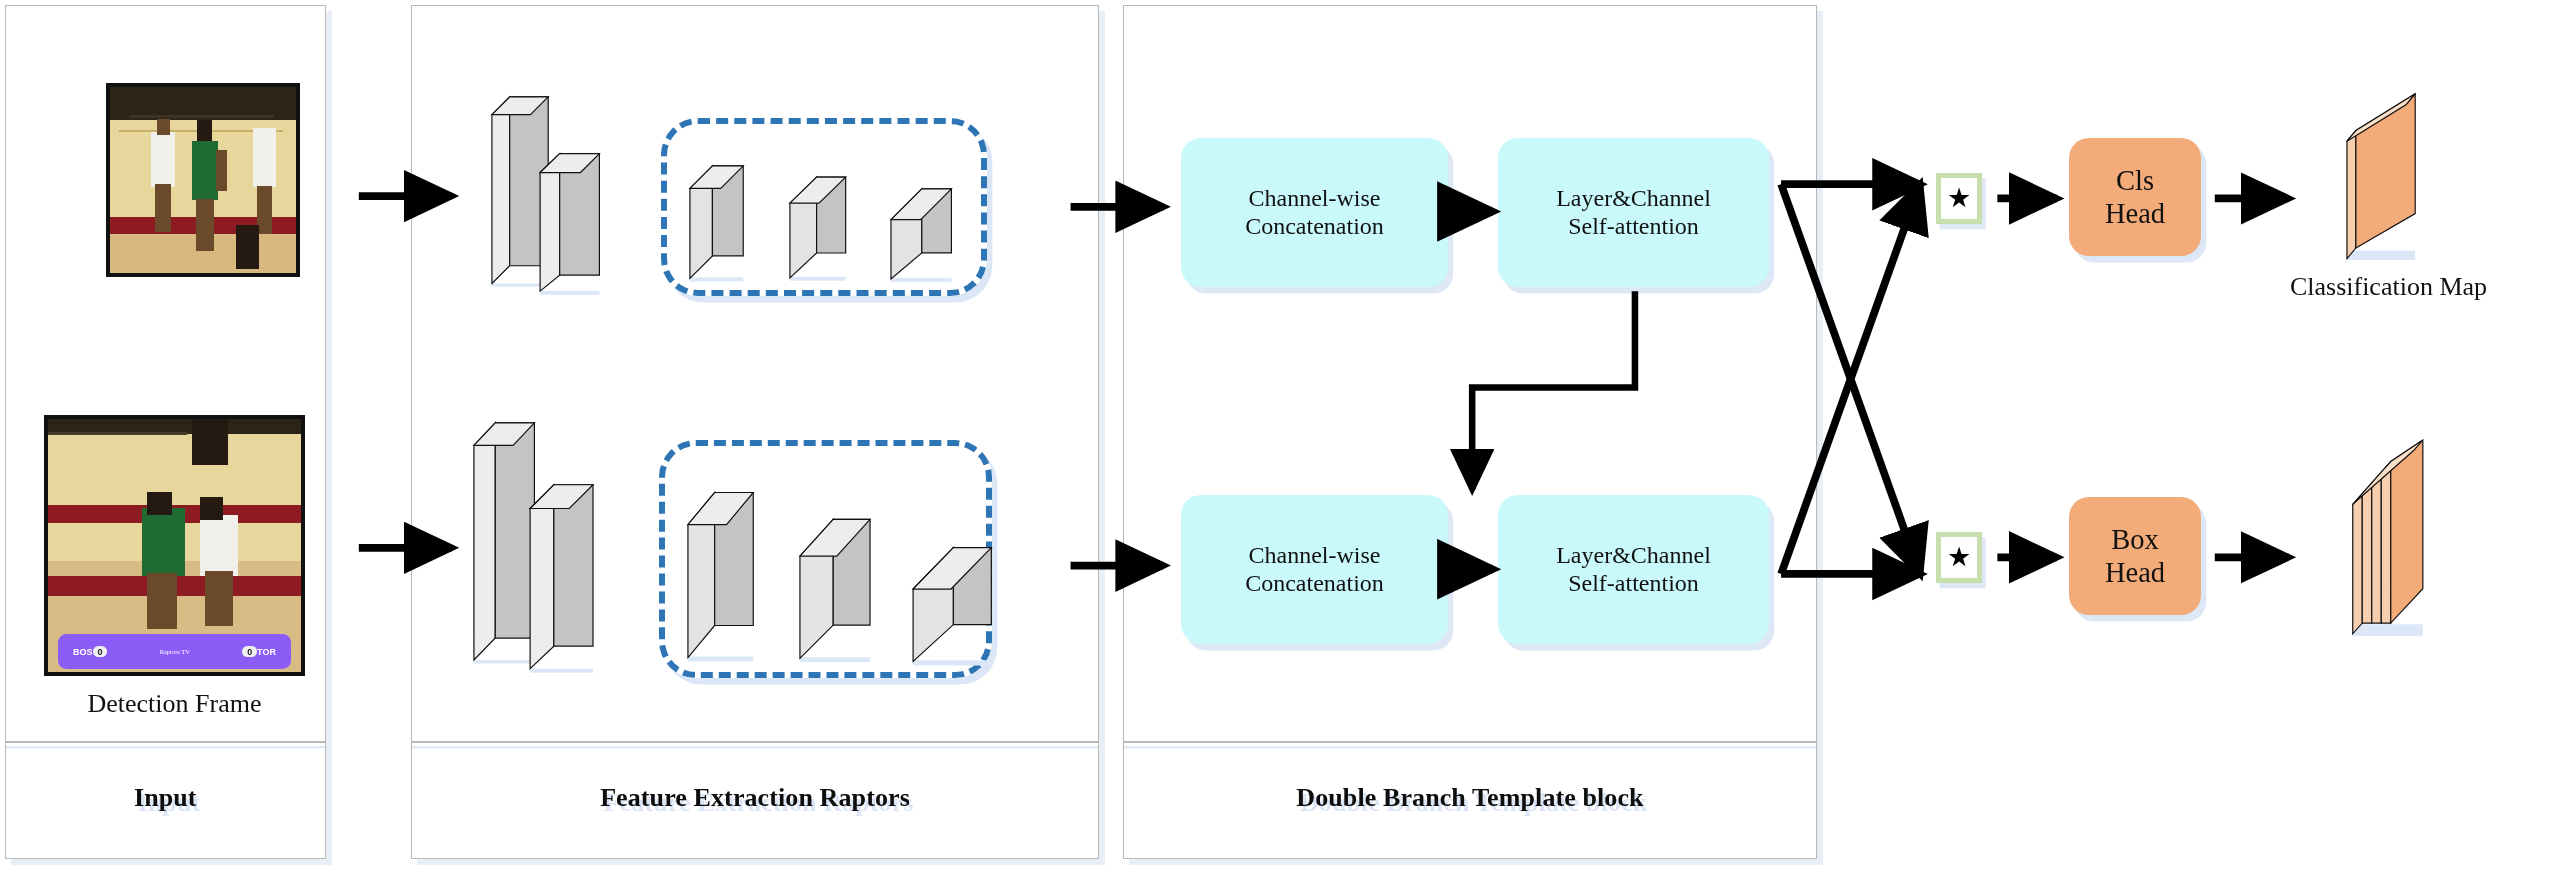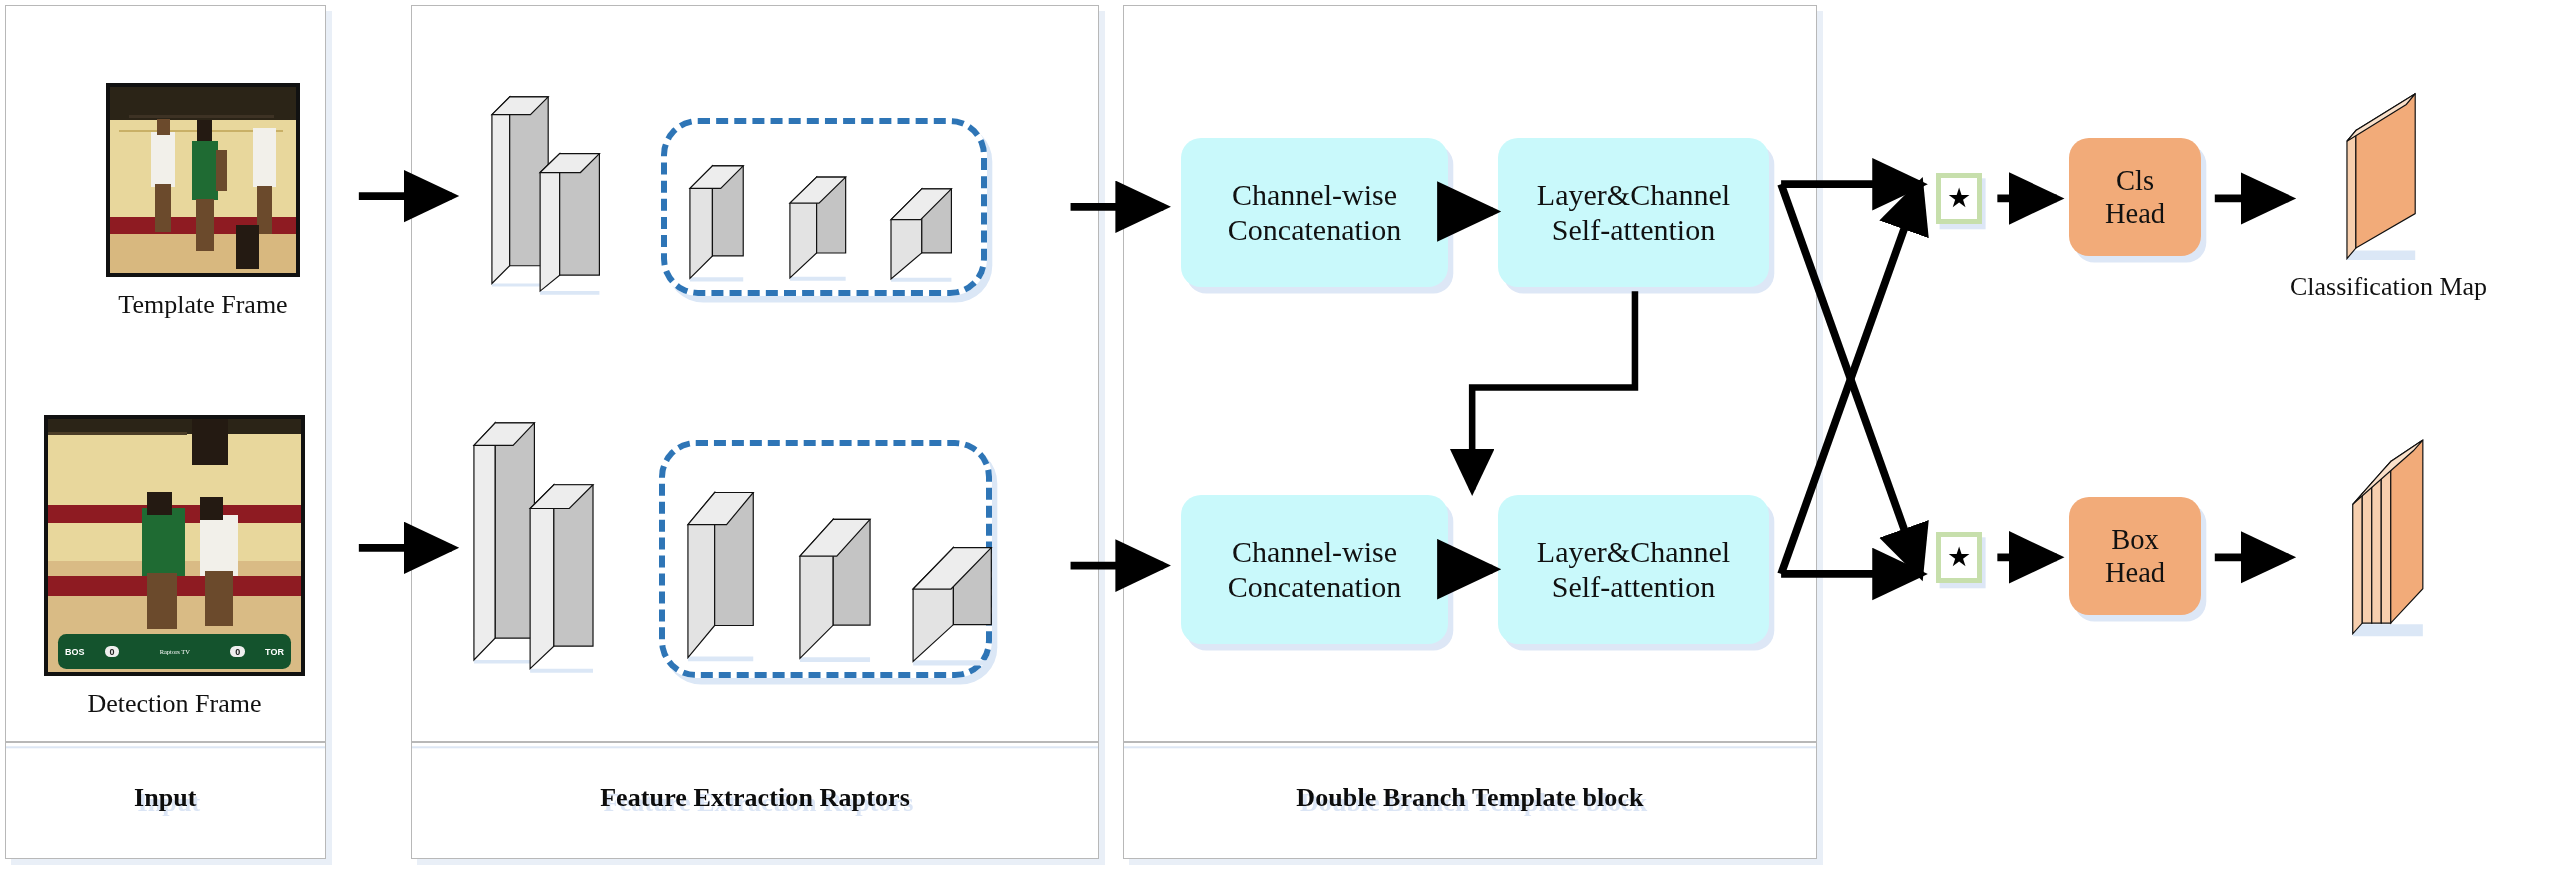--- a/index.html
+++ b/index.html
@@ -29,43 +29,43 @@
   .floor-l{position:absolute;left:0;top:18%;width:100%;height:54%;background:#e8d79c;}
   .floor-d{position:absolute;left:0;bottom:0;width:100%;height:30%;background:#d8b87f;}
   .redline{position:absolute;left:0;width:100%;height:9%;background:#8e1b22;}
   .stripe{position:absolute;background:#c9b066;}
   .player{position:absolute;}
   .p-green{background:#1f6b33;}
   .p-white{background:#f2f0ea;}
   .p-skin{background:#6b4a2c;}
   .p-dark{background:#241a12;}
   .scorebar{position:absolute;left:4%;right:4%;bottom:1%;height:14%;
-            background:#14532d;border-radius:8.3px;display:flex;align-items:center;
-            justify-content:space-between;padding:0 7px;box-sizing:border-box;gap:20px;}
+            background:#8b5cf6;border-radius:8.3px;display:flex;align-items:center;
+            justify-content:space-between;padding:0 15px;box-sizing:border-box;}
   .sb-team{color:#fff;font-size:9px;font-weight:bold;font-family:"Liberation Sans",sans-serif;}
   .sb-score{background:#efefef;color:#222;font-size:9px;font-weight:bold;
             border-radius:5.3px;padding:0.6px 4.8px;font-family:"Liberation Sans",sans-serif;}
   .sb-mid{flex:1;text-align:center;color:#fff;font-size:6.5px;}
 
   
   .solid{position:absolute;}
   .solid svg{display:block;overflow:visible;}
 
   
   .dashgroup{position:absolute;box-sizing:border-box;
              border:6.5px dashed #2e75b6;border-radius:37px;
              box-shadow:5.3px 6.5px 0 0 #dbe7f6;}
 
   
   .rbox{position:absolute;box-sizing:border-box;border-radius:20px;
         display:flex;flex-direction:column;align-items:center;justify-content:center;
         box-shadow:5.3px 6.5px 0 0 #dde7f6;text-align:center;line-height:1.16;}
   .rbox.cyan{background:#c9f9fb;}
   .rbox.orange{background:#f2ab79;}
-  .rbox span{display:block;font-size:30px;color:#111;white-space:nowrap;}
+  .rbox span{display:block;font-size:24px;color:#111;white-space:nowrap;}
   .rbox.orange span{font-size:28.5px;}
 
   
   .starop{position:absolute;box-sizing:border-box;background:#c7dfac;
           padding:5.3px;box-shadow:3.6px 5.3px 0 0 #dde7f6;}
   .starop-inner{width:100%;height:100%;background:#fff;display:flex;
                 align-items:center;justify-content:center;}
   .starop-inner span{font-size:27px;line-height:1;color:#000;}
 
   
@@ -101,21 +101,20 @@
         <div class="player p-green" style="left:44%;top:29%;width:14%;height:32%;"></div>
         <div class="player p-skin" style="left:46%;top:60%;width:10%;height:28%;"></div>
         <div class="player p-dark" style="left:47%;top:18%;width:8%;height:11%;"></div>
         <div class="player p-skin" style="left:57%;top:34%;width:6%;height:22%;"></div>
 
         <div class="player p-white" style="left:77%;top:22%;width:12%;height:32%;"></div>
         <div class="player p-skin" style="left:79%;top:53%;width:8%;height:26%;"></div>
         <div class="player p-dark" style="left:68%;top:74%;width:12%;height:24%;"></div>
       </div>
     </div>
-    <div class="frame-cap" style="top:207px;">Template Frame</div>
   </div>
 
   <div class="frame-wrap" style="left:44px;top:415px;width:261px;height:261px;">
     <div class="frame-img" style="width:261px;height:261px;">
       <div class="court">
         <div class="bg-dark" style="height:10%;"></div>
         <div class="floor-l" style="top:6%;height:50%;"></div>
         <div class="floor-d" style="height:44%;background:#d9bb85;"></div>
         <div class="redline" style="top:34%;height:7%;"></div>
         <div class="redline" style="top:62%;height:8%;"></div>

